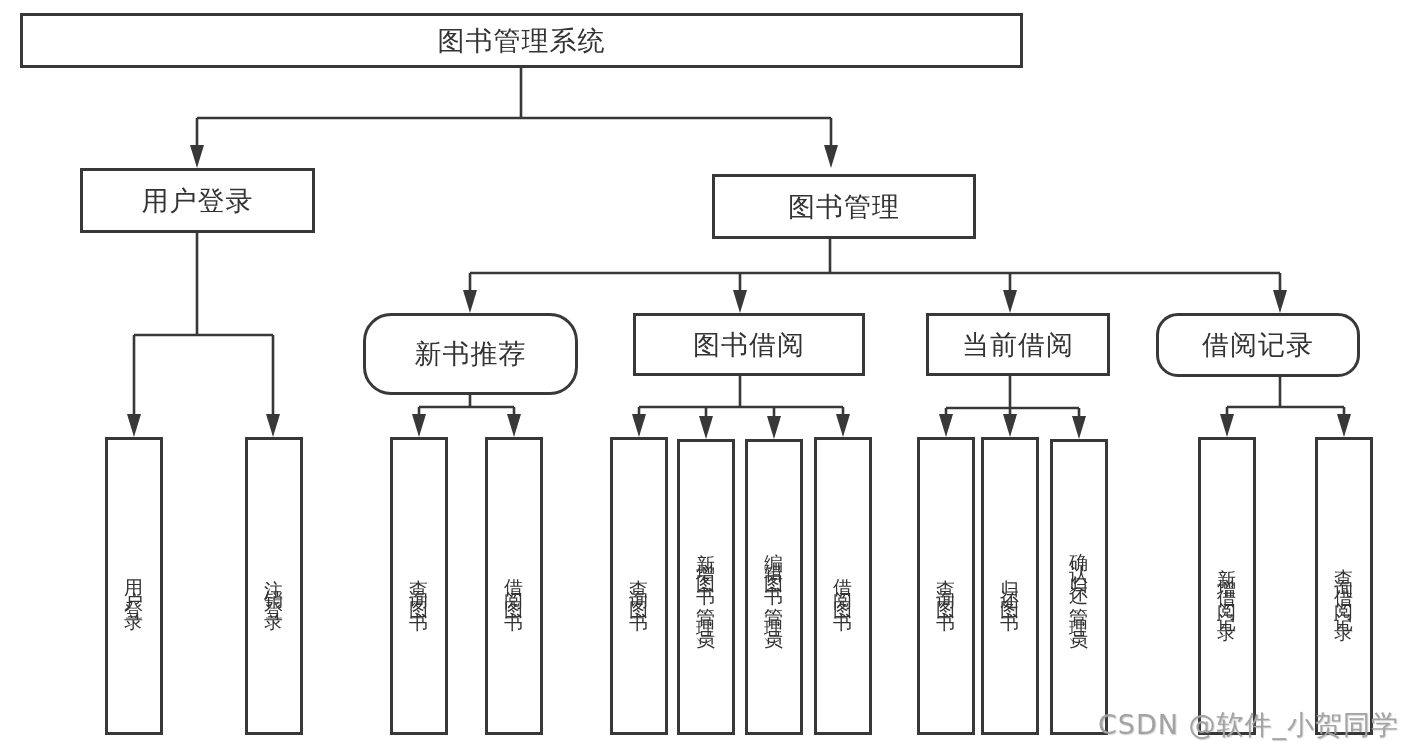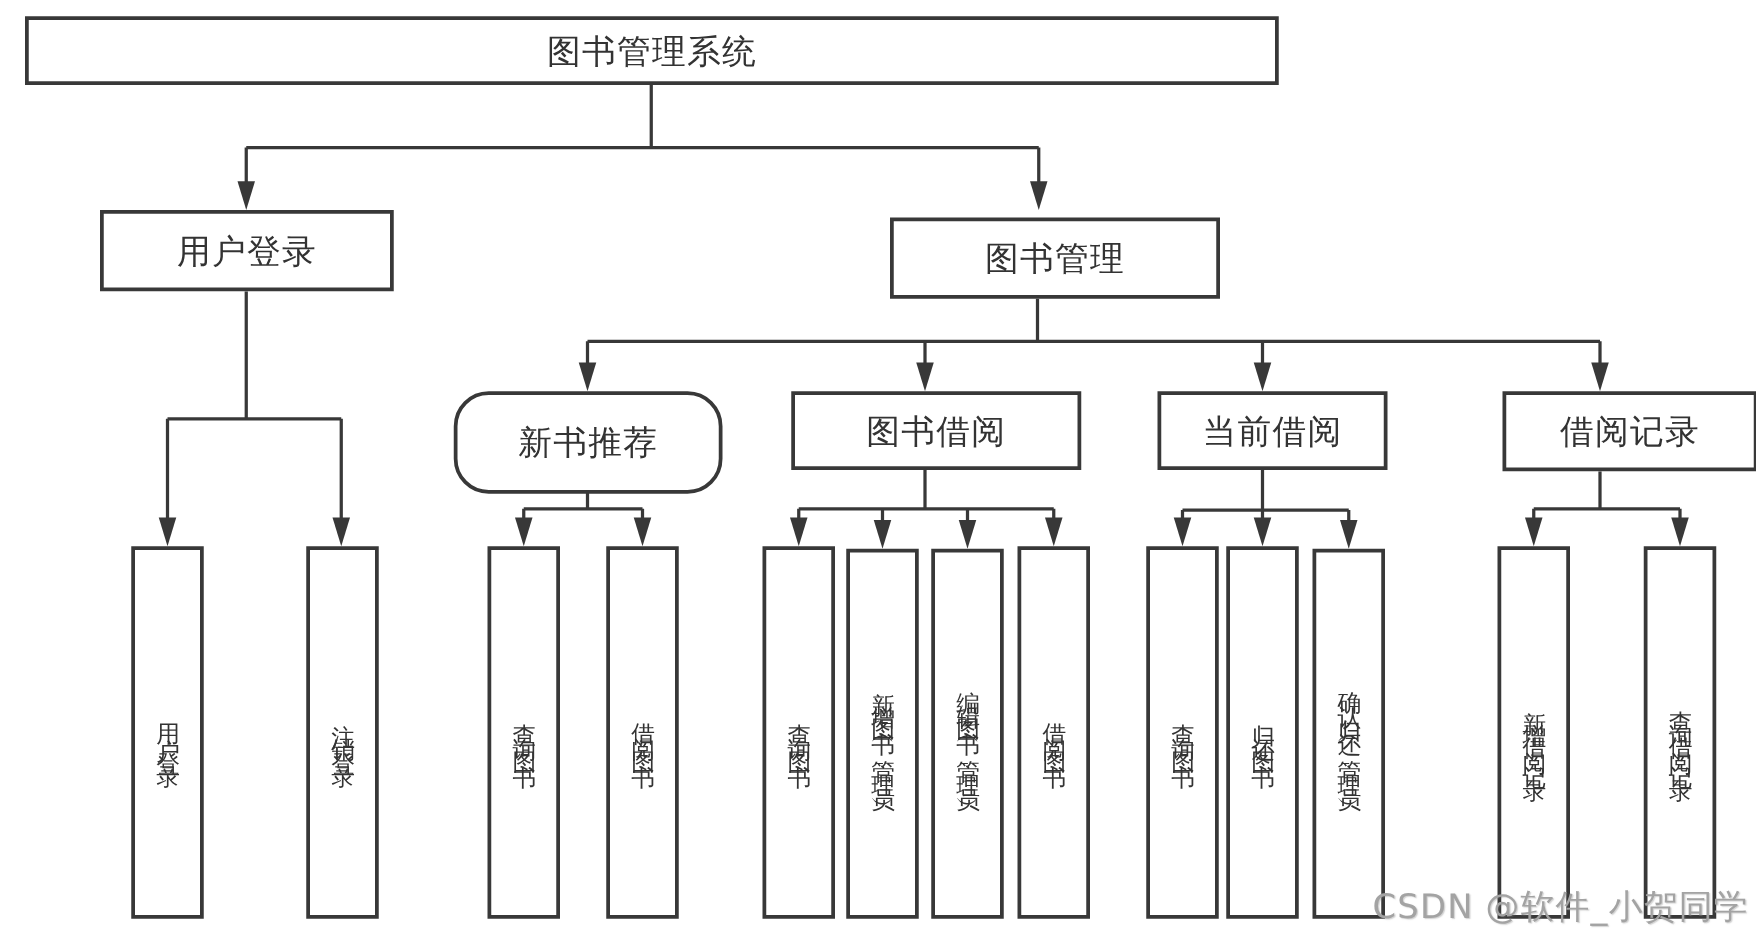--- a/index.html
+++ b/index.html
@@ -132,21 +132,21 @@
 
   <div class="box hbox" style="left:363px;top:313px;width:215px;height:82px;border-radius:28px;">
     <span>新书推荐</span>
   </div>
   <div class="box hbox" style="left:633px;top:313px;width:232px;height:63px;">
     <span>图书借阅</span>
   </div>
   <div class="box hbox" style="left:903px;top:313px;width:184px;height:63px;margin-left:23px;">
     <span>当前借阅</span>
   </div>
-  <div class="box hbox" style="left:1202px;top:313px;width:204px;height:64px;">
+  <div class="box hbox" style="left:1156px;top:313px;width:204px;height:64px;border-radius:22px;">
     <span>借阅记录</span>
   </div>
 
   <div class="box vbox" style="left:105px;top:437px;width:58px;height:298px;">
     <span class="vtext">用户登录</span>
   </div>
   <div class="box vbox" style="left:245px;top:437px;width:58px;height:298px;">
     <span class="vtext">注销登录</span>
   </div>
 

